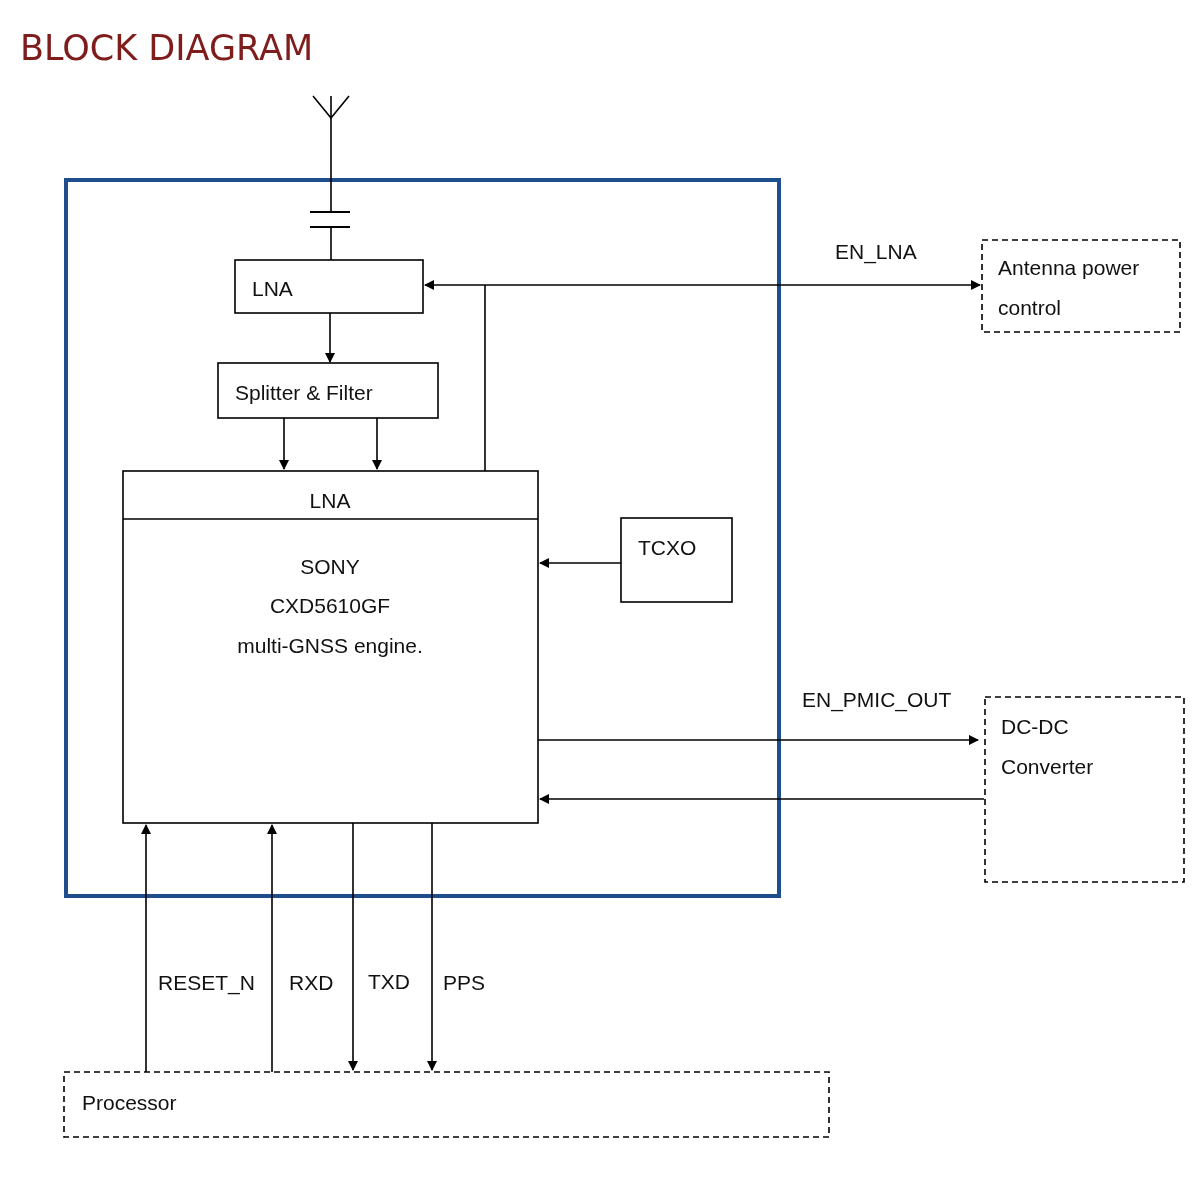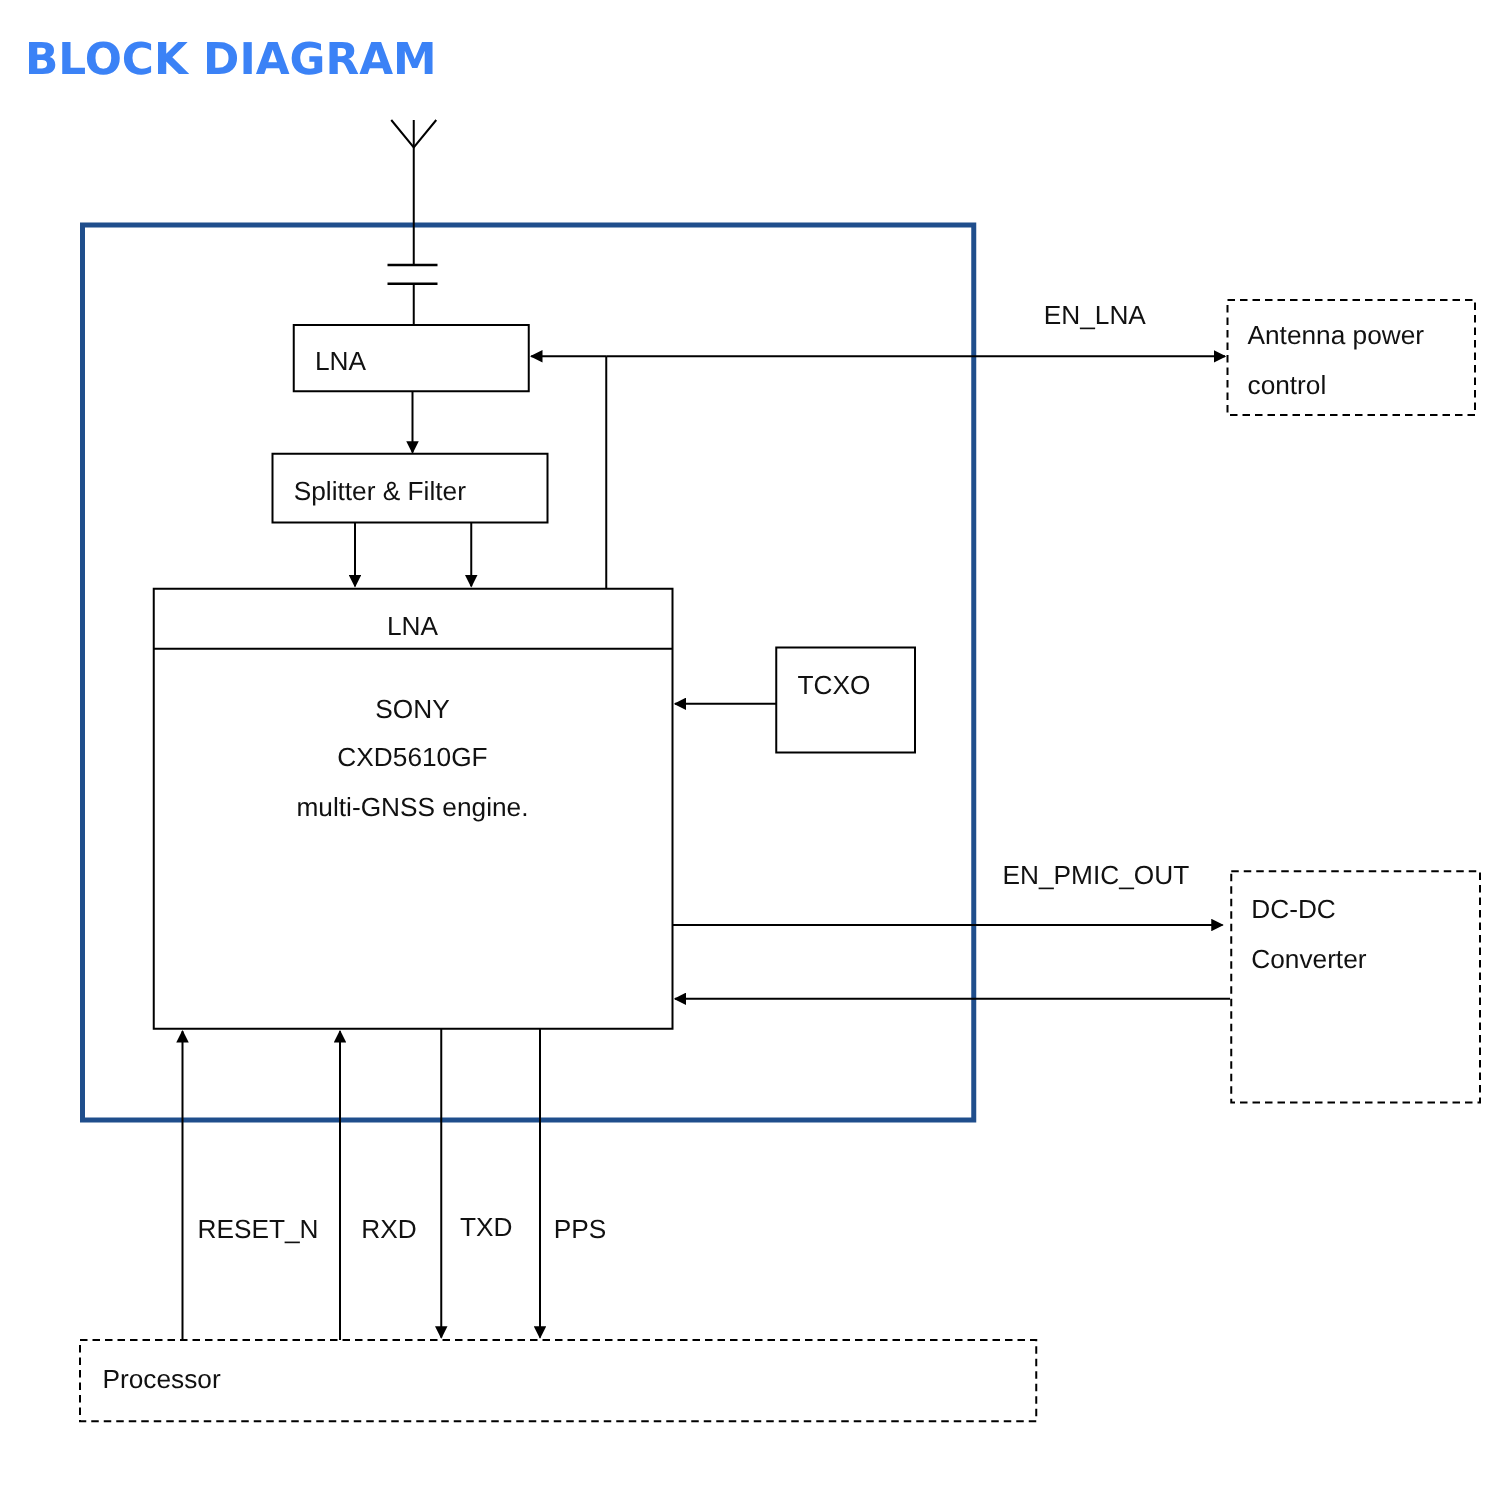--- a/index.html
+++ b/index.html
@@ -1,20 +1,20 @@
 <!DOCTYPE html>
 <html><head>
   <meta charset="utf-8">
   <style>
     html, body { margin: 0; padding: 0; background: #ffffff; }
     body { width: 1200px; height: 1200px; position: relative; overflow: hidden; }
     .title {
       position: absolute; left: 20px; top: 28px;
-      font-family: "DejaVu Sans", sans-serif; font-weight: bold;
-      font-size: 35px; color: #3b82f6; letter-spacing: 0px;
+      font-family: "DejaVu Sans", sans-serif; font-weight: normal;
+      font-size: 35px; color: #7f1d1d; letter-spacing: 0px;
     }
     svg { position: absolute; left: 0; top: 0; }
     .lbl { font-family: "Liberation Sans", sans-serif; font-size: 21px; fill: #111; }
   </style>
 </head>
 <body>
 
 <div class="title">BLOCK DIAGRAM</div>
 
 <svg width="1200" height="1200" viewBox="0 0 1200 1200">

